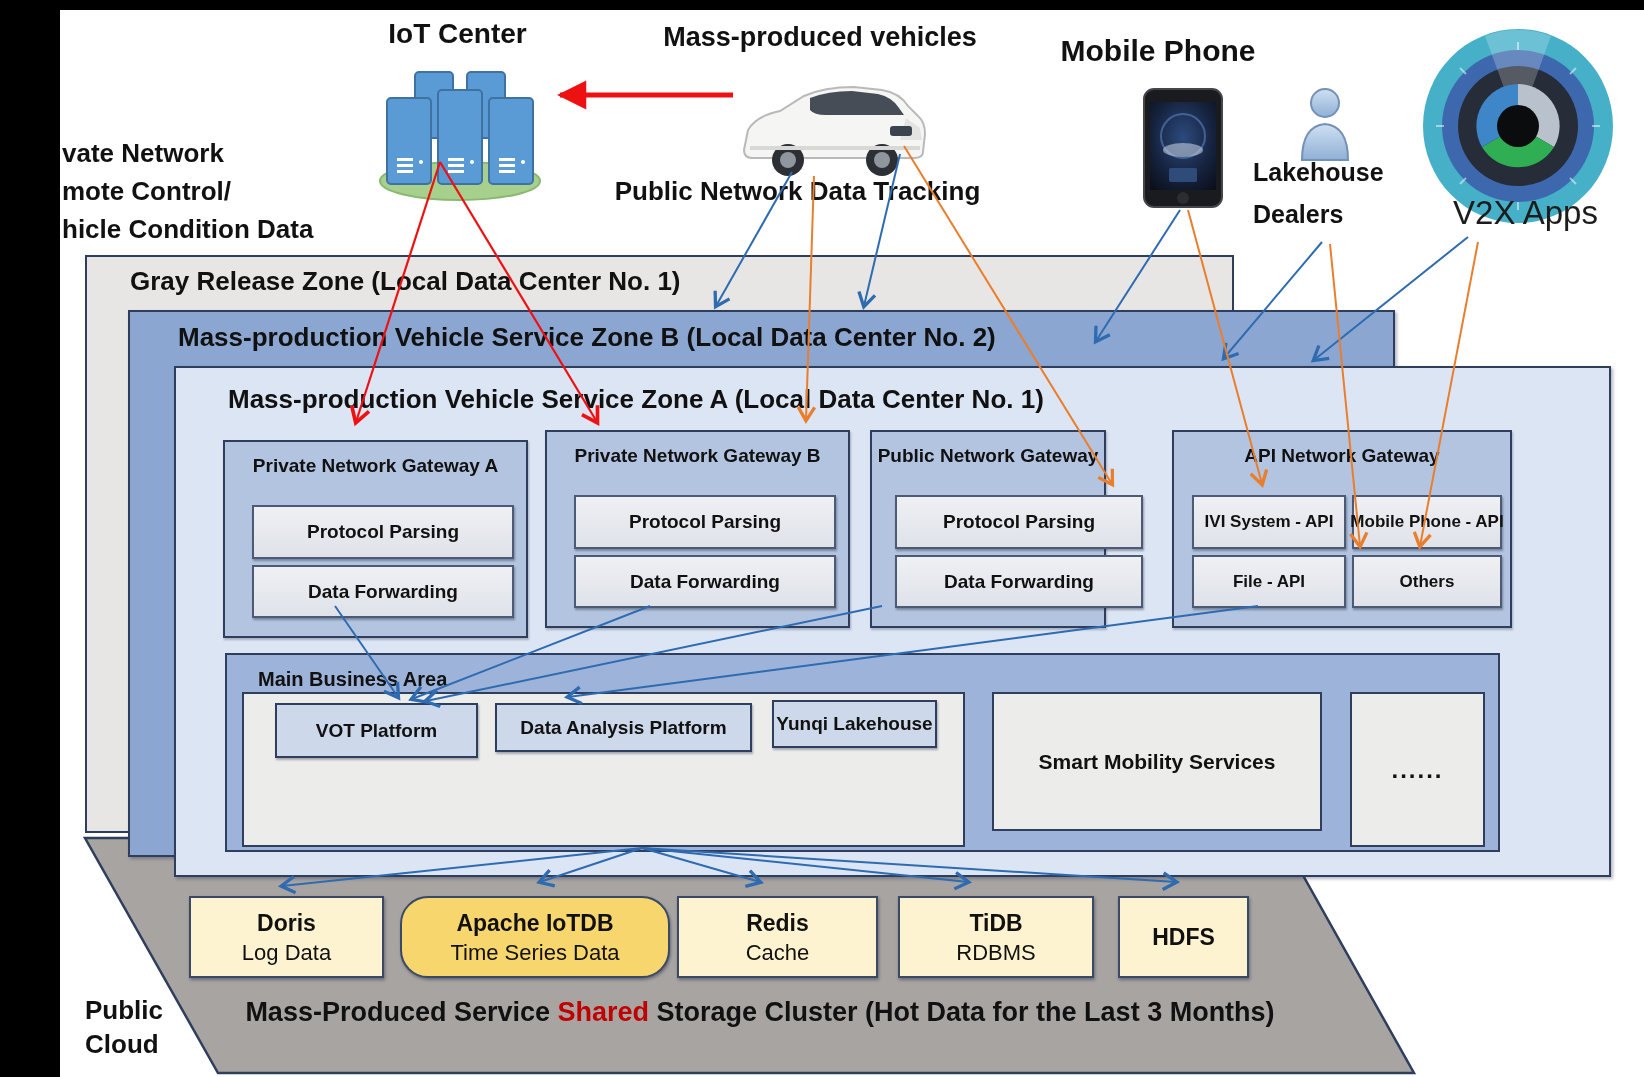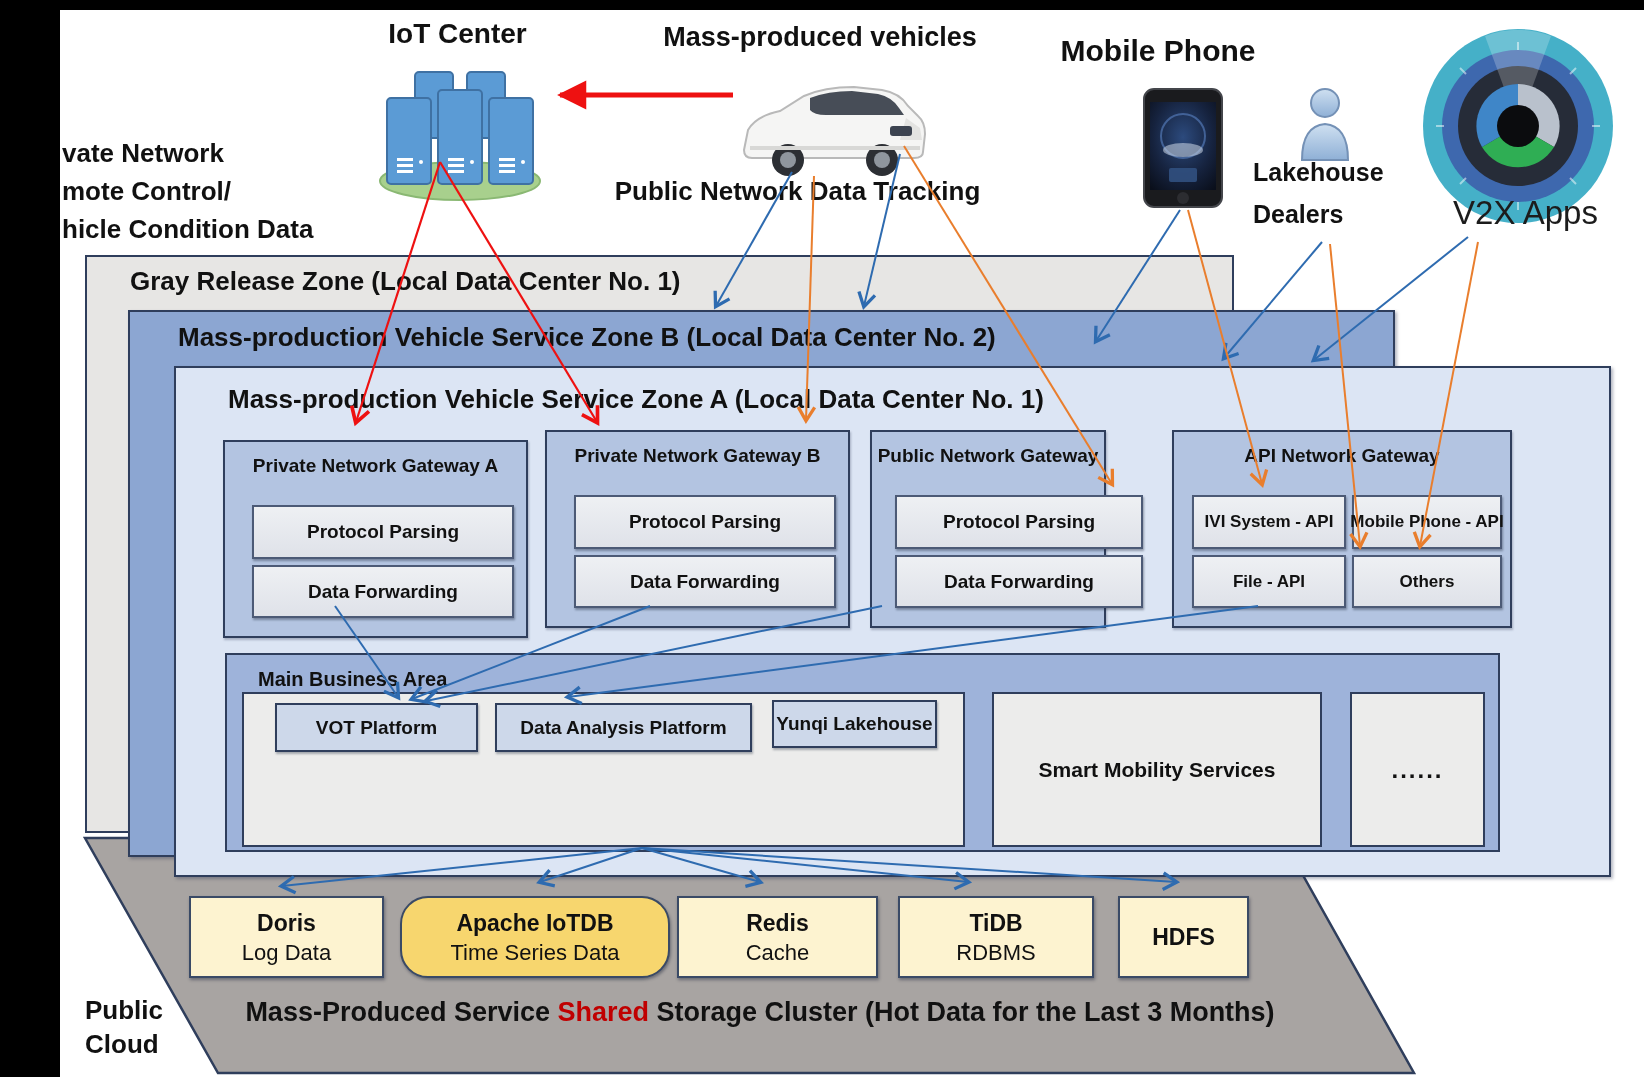--- a/index.html
+++ b/index.html
@@ -82,25 +82,25 @@
     <div class="ibox small" style="left:18px;top:63px;width:150px;height:50px;">IVI System - API</div>
     <div class="ibox small" style="left:178px;top:63px;width:146px;height:50px;">Mobile Phone - API</div>
     <div class="ibox small" style="left:18px;top:123px;width:150px;height:49px;">File - API</div>
     <div class="ibox small" style="left:178px;top:123px;width:146px;height:49px;">Others</div>
   </div>
 
   <div class="abs mba" style="left:225px;top:653px;width:1275px;height:199px;"></div>
   <div class="abs bold nowrap" style="left:258px;top:668px;font-size:20px;z-index:9;">Main Business Area</div>
 
   <div class="abs panel" style="left:242px;top:692px;width:723px;height:155px;"></div>
-  <div class="abs pbox" style="left:275px;top:703px;width:203px;height:49px;">VOT Platform</div>
+  <div class="abs pbox" style="left:275px;top:703px;width:203px;height:55px;">VOT Platform</div>
   <div class="abs pbox" style="left:495px;top:703px;width:257px;height:49px;">Data Analysis Platform</div>
   <div class="abs pbox" style="left:772px;top:700px;width:165px;height:48px;">Yunqi Lakehouse</div>
 
-  <div class="abs panel center-label bold" style="left:992px;top:692px;width:330px;height:155px;font-size:21px;text-align:center;">Smart Mobility Services</div>
+  <div class="abs panel center-label bold" style="left:992px;top:692px;width:330px;height:139px;font-size:21px;text-align:center;">Smart Mobility Services</div>
   <div class="abs panel center-label bold" style="left:1350px;top:692px;width:135px;height:155px;font-size:24px;letter-spacing:2px;">......</div>
 
   <div class="abs sbox cream" style="left:189px;top:896px;width:195px;height:82px;">
     <div class="nm">Doris</div>
     <div class="sub">Log Data</div>
   </div>
   <div class="abs sbox gold" style="left:400px;top:896px;width:270px;height:82px;">
     <div class="nm">Apache IoTDB</div>
     <div class="sub">Time Series Data</div>
   </div>

